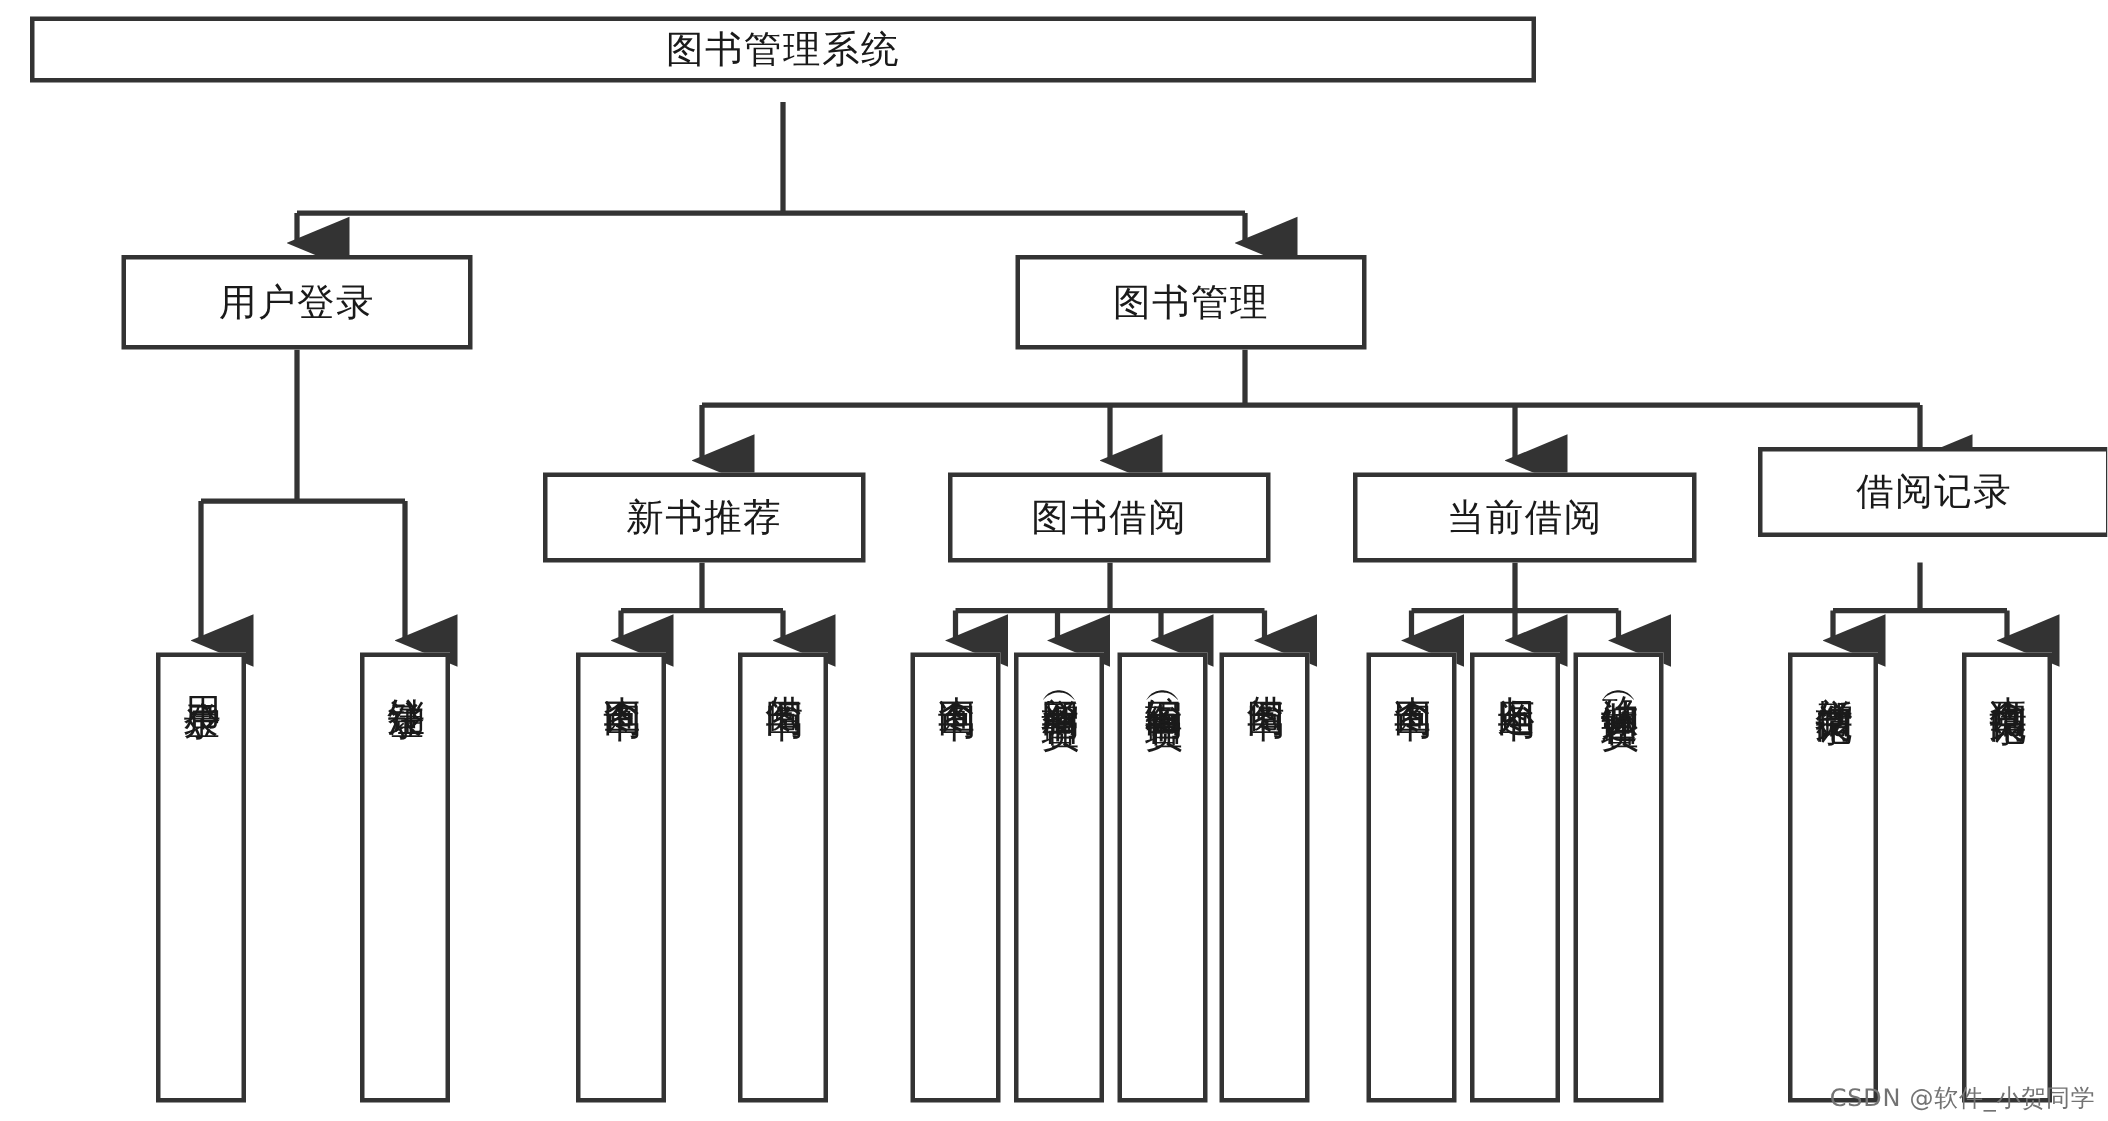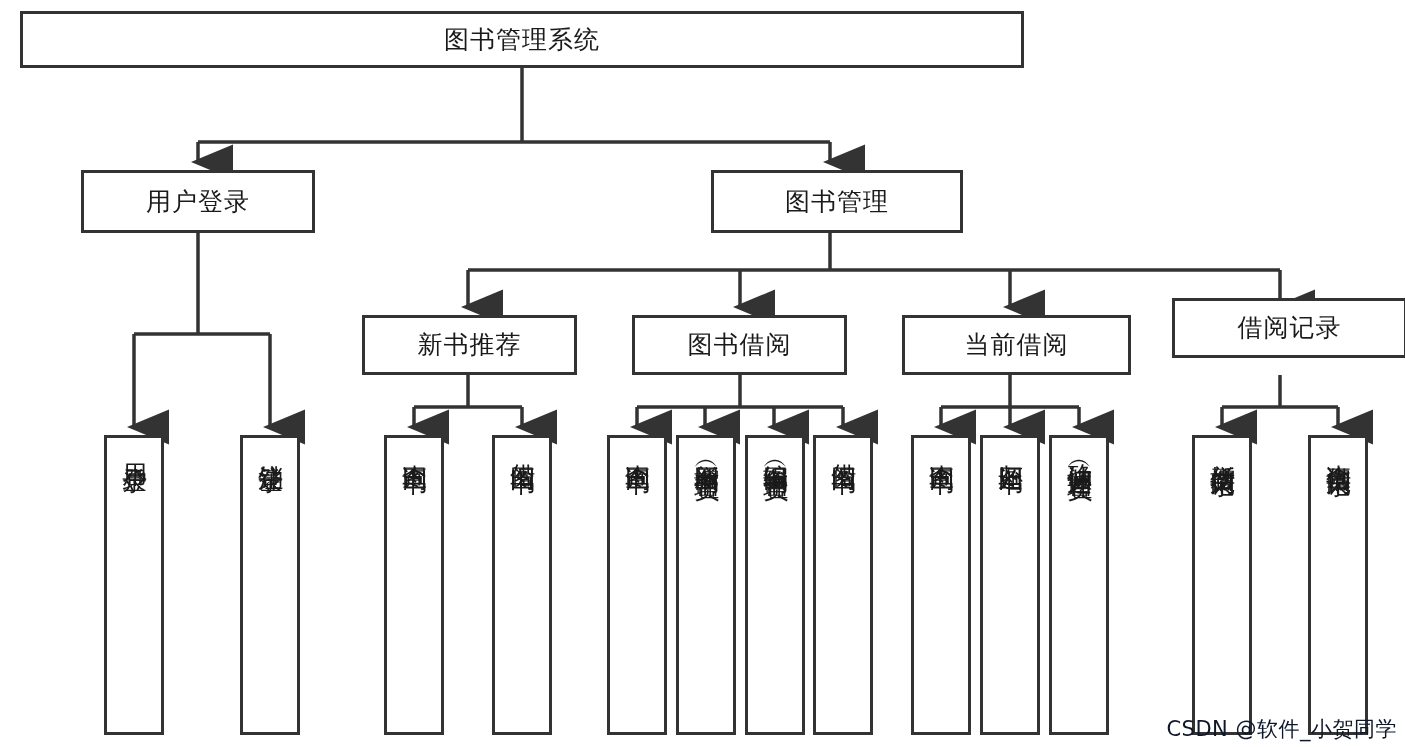--- a/index.html
+++ b/index.html
@@ -50,22 +50,22 @@
     font-size: 25px;
     line-height: 1.22;
     letter-spacing: 2px;
     white-space: nowrap;
   }
   .node.root .label { font-size: 25px; }
   #watermark {
     position: absolute;
     right: 8px;
     bottom: 4px;
-    font-size: 21px;
-    color: #0f172a;
+    font-size: 16px;
+    color: #737373;
     letter-spacing: 0.5px;
     white-space: nowrap;
   }
 </style>
 </head>
 <body>
 
 <div id="canvas">
 
   <svg id="wires" viewBox="0 0 1405 747" xmlns="http://www.w3.org/2000/svg">
@@ -111,28 +111,28 @@
       <path d="M 1010 407 L 1010 427" marker-end="url(#arrow)"></path>
       <path d="M 1079 407 L 1079 427" marker-end="url(#arrow)"></path>
 
       <path d="M 1280 375 L 1280 407"></path>
       <path d="M 1222 407 L 1338 407"></path>
       <path d="M 1222 407 L 1222 427" marker-end="url(#arrow)"></path>
       <path d="M 1338 407 L 1338 427" marker-end="url(#arrow)"></path>
     </g>
   </svg>
 
-  <div class="node horiz root" style="left:20px; top:11px; width:1004px; height:57px;text-align:center;">
+  <div class="node horiz root" style="left:20px; top:11px; width:1004px; height:44px;text-align:center;">
     <span class="label">图书管理系统</span>
   </div>
 
   <div class="node horiz" style="left:81px; top:170px; width:234px; height:63px;">
     <span class="label">用户登录</span>
   </div>
-  <div class="node horiz" style="left:711px; top:170px; width:252px; height:63px;">
+  <div class="node horiz" style="left:677px; top:170px; width:234px; height:63px;">
     <span class="label">图书管理</span>
   </div>
 
   <div class="node horiz" style="left:632px; top:315px; width:215px; height:60px;">
     <span class="label">图书借阅</span>
   </div>
   <div class="node horiz" style="left:362px; top:315px; width:215px; height:60px;">
     <span class="label">新书推荐</span>
   </div>
   <div class="node horiz" style="left:902px; top:315px; width:229px; height:60px;">

